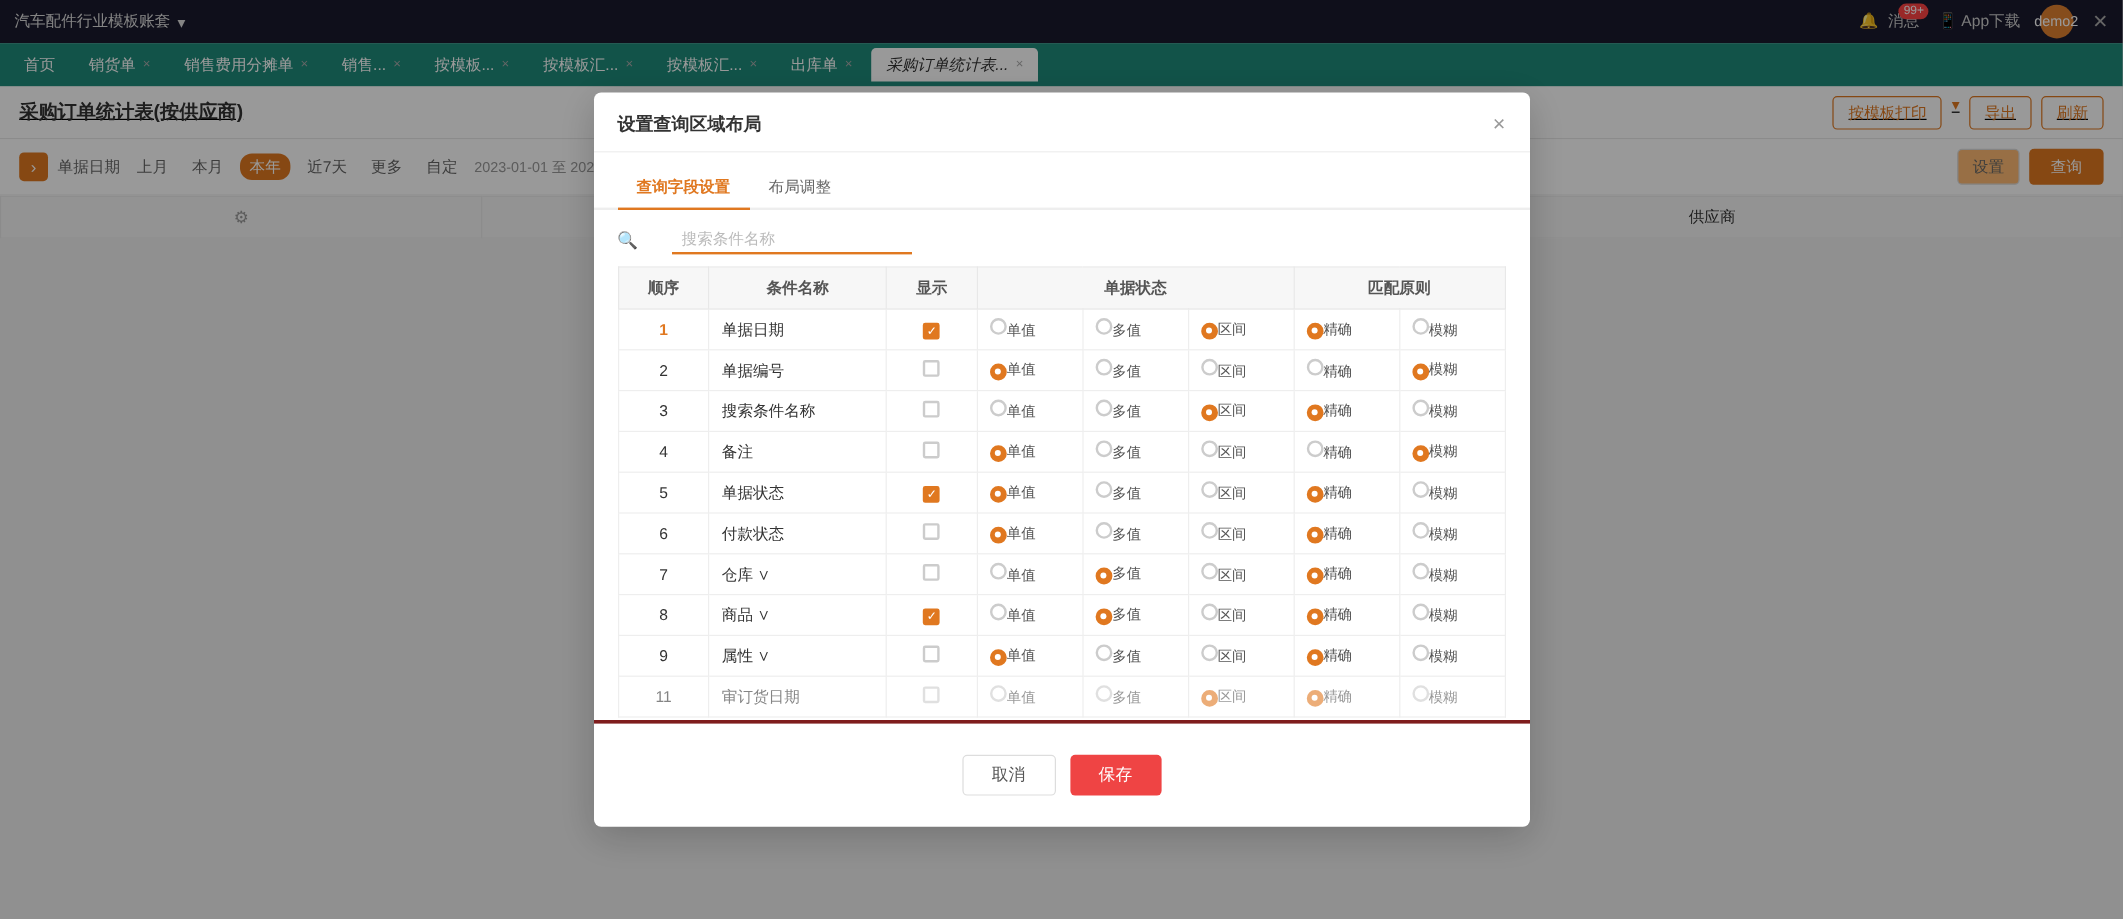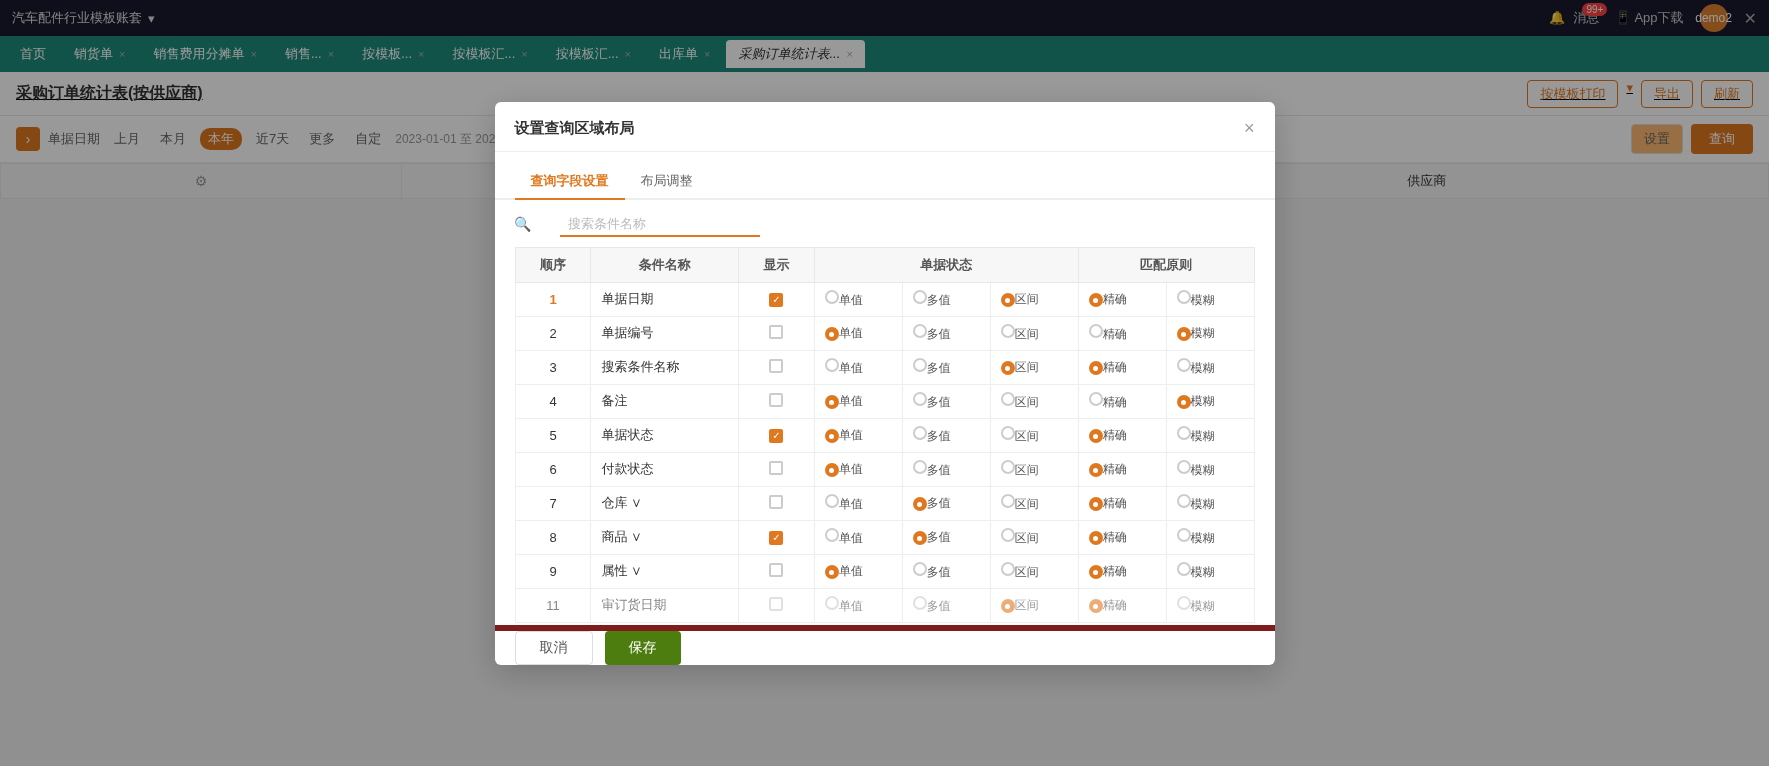--- a/index.html
+++ b/index.html
@@ -202,32 +202,32 @@
     
     .checkbox-box {
       width: 14px; height: 14px; border: 2px solid #ccc;
       background: #fff; display: inline-flex; align-items: center; justify-content: center;
       border-radius: 2px;
     }
     .checkbox-box.checked { background: #e07820; border-color: #e07820; color: #fff; font-size: 10px; }
 
     
     .dialog-footer {
-      padding: 0 20px;
-      display: flex;
-      justify-content: flex-start;
+      padding: 26px 20px;
+      display: flex;
+      justify-content: center;
       gap: 12px;
-      border-top: 6px solid #7f1d1d;
+      border-top: 3px solid #7f1d1d;
     }
     .btn-cancel {
       border: 1px solid #ddd; background: #fff; color: #555;
       padding: 7px 24px; border-radius: 4px; cursor: pointer; font-size: 14px;
     }
     .btn-save {
-      background: #4d7c0f; color: #fff; border: none;
+      background: #ef4444; color: #fff; border: none;
       padding: 7px 24px; border-radius: 4px; cursor: pointer; font-size: 14px;
     }
 
     
     .dialog-body::-webkit-scrollbar { width: 6px; }
     .dialog-body::-webkit-scrollbar-thumb { background: #ccc; border-radius: 3px; }
 
     
     .row-partial { opacity: 0.6; }
 

